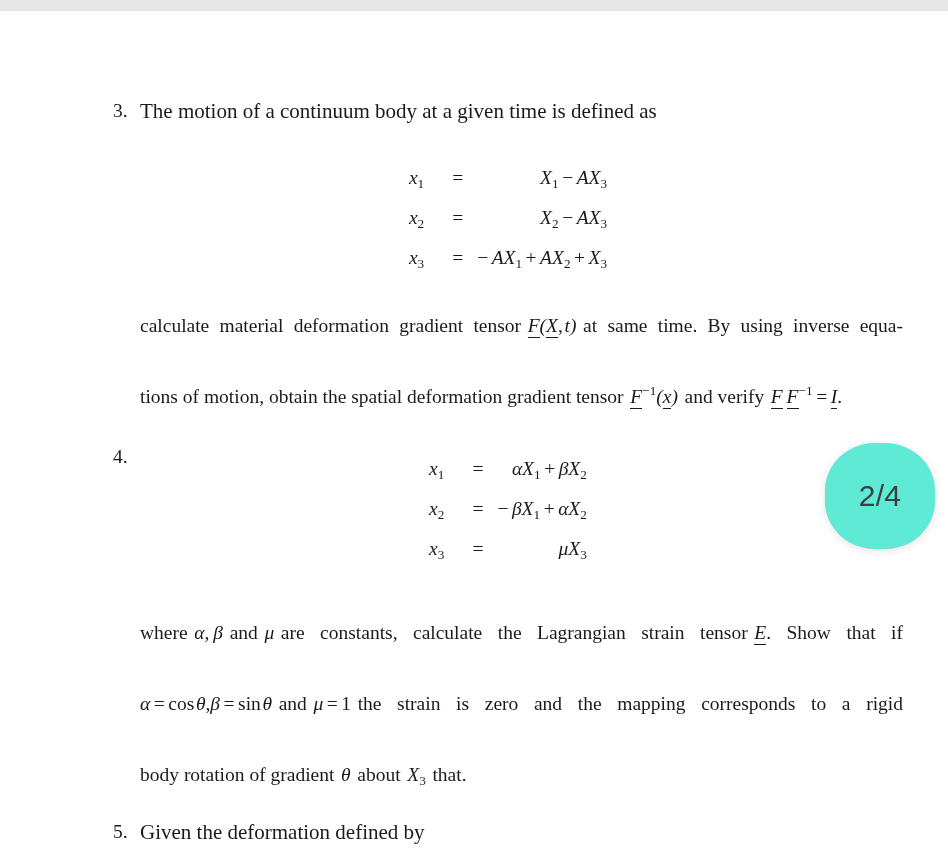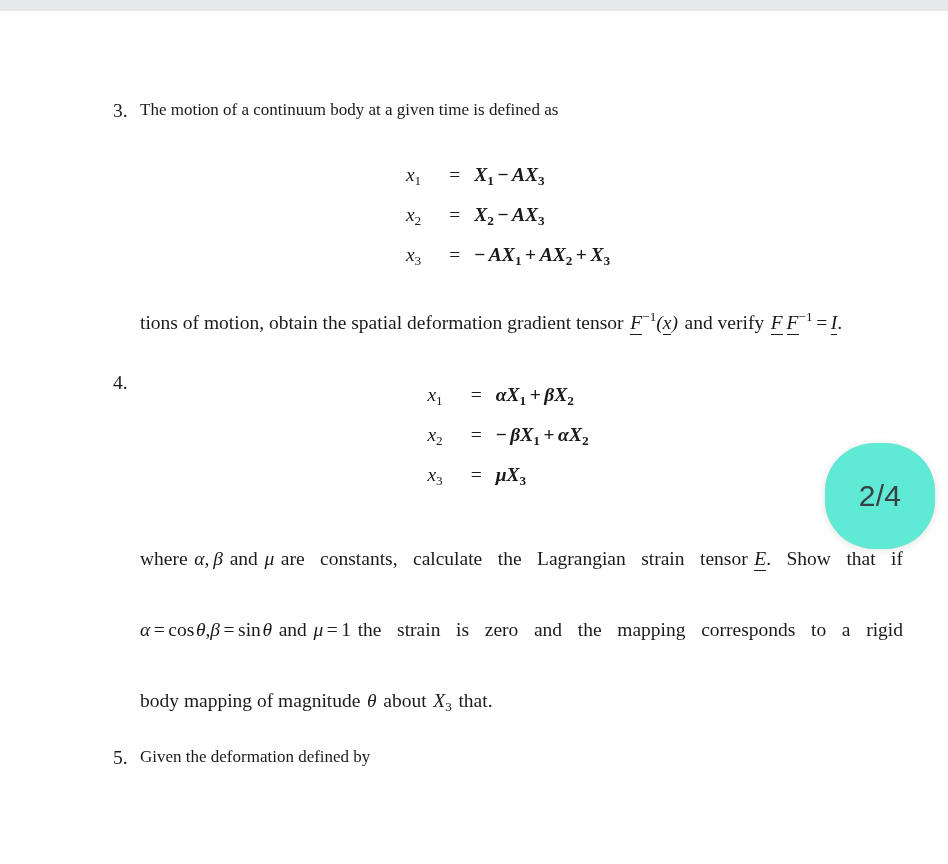--- a/index.html
+++ b/index.html
@@ -42,21 +42,21 @@
     padding-left: 27px;
   }
   .item-marker {
     position: absolute;
     left: 0;
     top: 0;
     font-size: 19.5px;
     line-height: 1.0;
   }
   .item-text {
-    font-size: 17px;
+    font-size: 21px;
     line-height: 1.0;
   }
 
   
   .para {
     font-size: 19.5px;
     line-height: 35.5px;
     text-align: justify;
     text-justify: inter-word;
     margin-left: 27px;
@@ -107,21 +107,21 @@
   .eqrow { display: table-row; }
   .eqcell {
     display: table-cell;
     font-size: 19.5px;
     height: 40px;
     vertical-align: middle;
     white-space: nowrap;
   }
   .eqcell.lhs { text-align: right; padding-right: 14px; }
   .eqcell.rel { text-align: center; padding: 0 14px; font-style: normal; }
-  .eqcell.rhs { text-align: left; font-weight: bold; }
+  .eqcell.rhs { text-align: right; }
 
   
   .page-badge {
     position: absolute;
     left: 825px;
     top: 432px;
     width: 110px;
     height: 106px;
     background: #5eead4;
     border-radius: 50px / 48px;
@@ -163,20 +163,21 @@
         <span class="eqcell rhs math">X<sub>2</sub><span class="op">−</span>AX<sub>3</sub></span>
       </div>
       <div class="eqrow">
         <span class="eqcell lhs math">x<sub>3</sub></span>
         <span class="eqcell rel">=</span>
         <span class="eqcell rhs math"><span class="op" style="padding-left:0">−</span>AX<sub>1</sub><span class="op">+</span>AX<sub>2</sub><span class="op">+</span>X<sub>3</sub></span>
       </div>
     </div>
 
     <div class="para" style="margin-top:30px;">
+      <span class="ln"><span>calculate material deformation gradient tensor</span><span class="sp-sm"></span><span class="math"><span class="ubar">F</span>(<span class="ubar">X</span><span class="up">,</span> <span class="it">t</span>)</span><span class="sp-sm"></span><span>at same time. By using inverse equa-</span></span>
       <span class="ln nofill"><span>tions of motion, obtain the spatial deformation gradient tensor</span><span class="sp-sm"></span><span class="math"><span class="ubar">F</span><sup><span class="up">−1</span></sup>(<span class="ubar">x</span>)</span><span class="sp-sm"></span><span>and verify</span><span class="sp-sm"></span><span class="math"><span class="ubar">F</span> <span class="ubar">F</span><sup><span class="up">−1</span></sup><span class="op">=</span><span class="ubar">I</span></span><span>.</span></span>
     </div>
 
     <div class="item" style="margin-top:32px;">
       <span class="item-marker">4.</span>
     </div>
 
     <div class="eqblock" style="margin-top:34px;">
       <div class="eqrow">
         <span class="eqcell lhs math">x<sub>1</sub></span>
@@ -191,21 +192,21 @@
       <div class="eqrow">
         <span class="eqcell lhs math">x<sub>3</sub></span>
         <span class="eqcell rel">=</span>
         <span class="eqcell rhs math">μX<sub>3</sub></span>
       </div>
     </div>
 
     <div class="para" style="margin-top:46px;">
       <span class="ln"><span>where</span><span class="sp-sm"></span><span class="math">α<span class="up">,</span> β</span><span class="sp-sm"></span><span>and</span><span class="sp-sm"></span><span class="math">μ</span><span class="sp-sm"></span><span>are constants, calculate the Lagrangian strain tensor</span><span class="sp-sm"></span><span class="math"><span class="ubar">E</span></span><span>. Show that if</span></span>
       <span class="ln"><span class="math">α<span class="op">=</span><span class="up">cos</span> θ<span class="up">,</span>β<span class="op">=</span><span class="up">sin</span> θ</span><span class="sp-sm"></span><span>and</span><span class="sp-sm"></span><span class="math">μ<span class="op">=</span><span class="num">1</span></span><span class="sp-sm"></span><span>the strain is zero and the mapping corresponds to a rigid</span></span>
-      <span class="ln nofill"><span>body mapping of magnitude</span><span class="sp-sm"></span><span class="math">θ</span><span class="sp-sm"></span><span>about</span><span class="sp-sm"></span><span class="math">X<sub>3</sub></span><span class="sp-sm"></span><span>that.</span></span>
+      <span class="ln nofill"><span>body rotation of gradient</span><span class="sp-sm"></span><span class="math">θ</span><span class="sp-sm"></span><span>about</span><span class="sp-sm"></span><span class="math">X<sub>3</sub></span><span class="sp-sm"></span><span>that.</span></span>
     </div>
 
     <div class="item" style="margin-top:30px;">
       <span class="item-marker">5.</span>
       <span class="item-text">Given the deformation defined by</span>
     </div>
 
   </div>
 
   <div class="page-badge">

